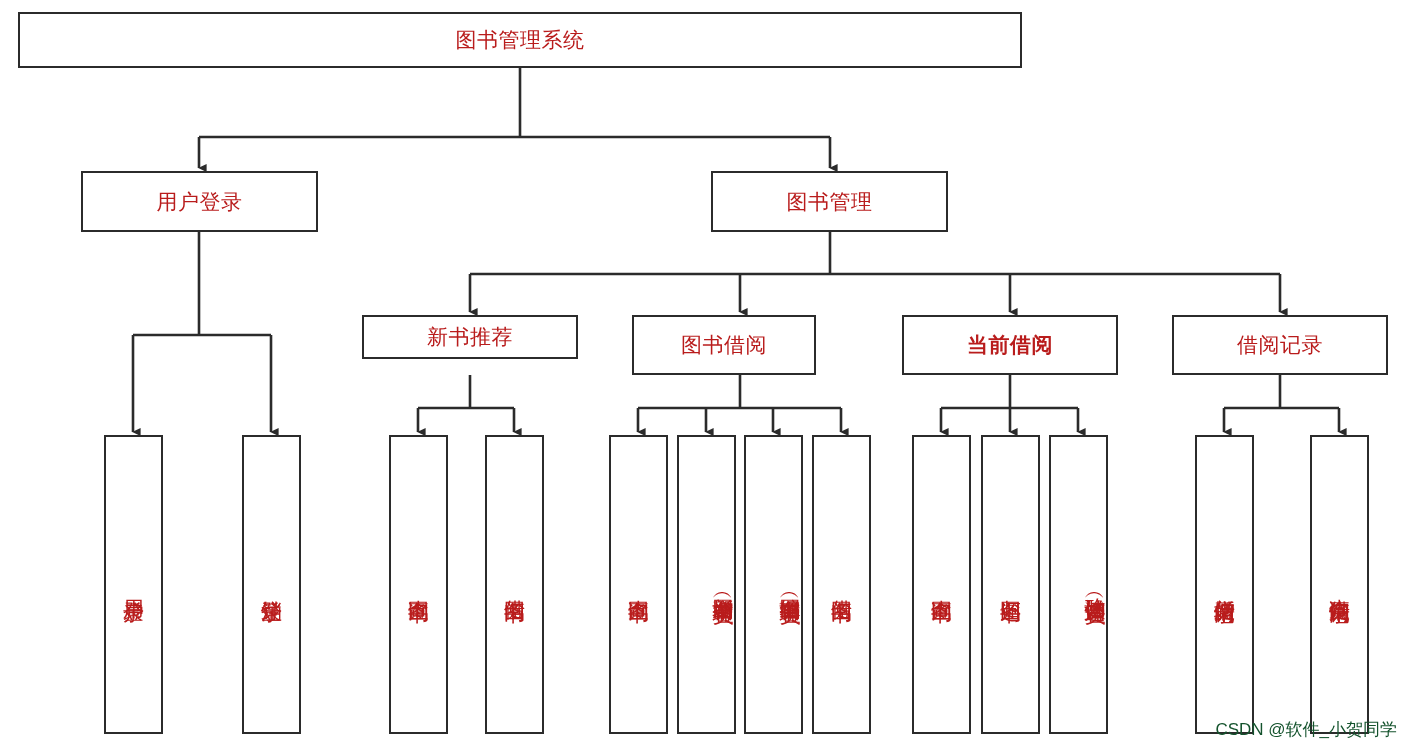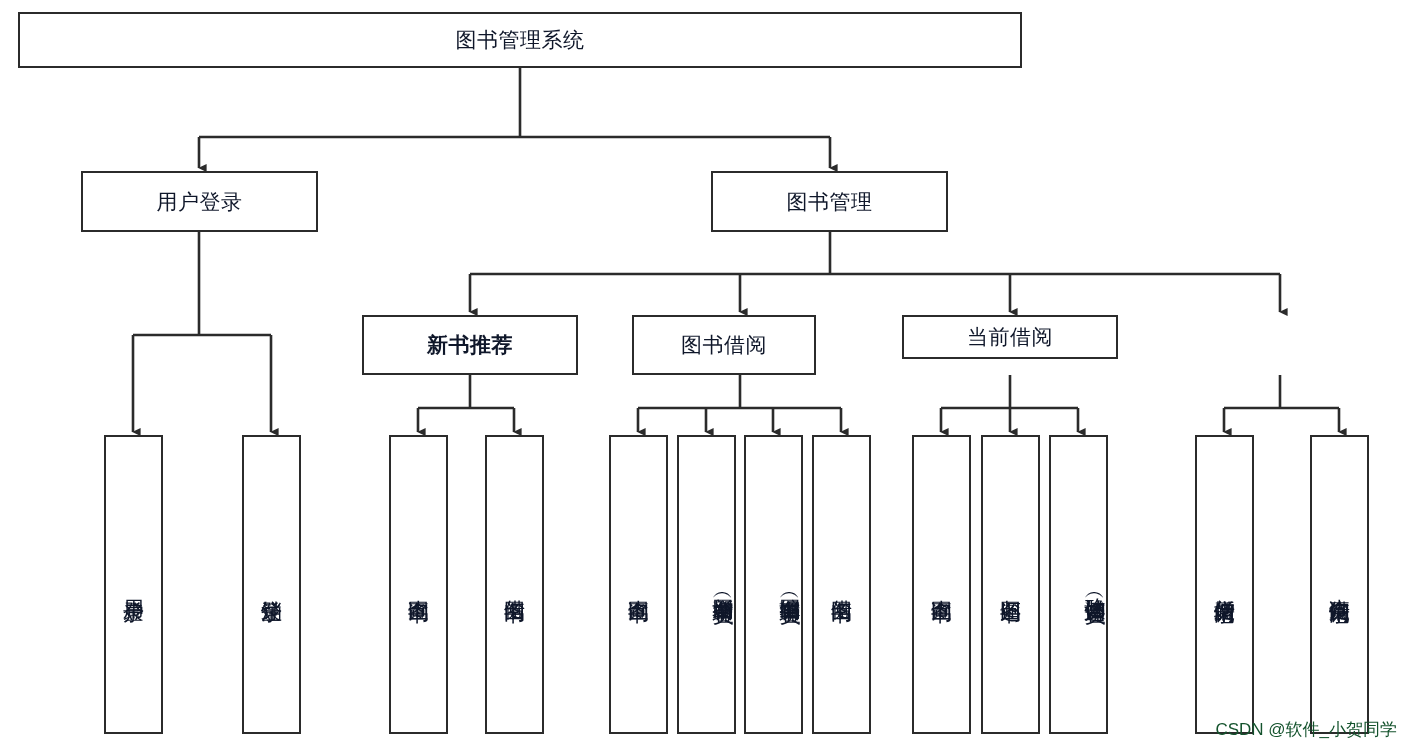--- a/index.html
+++ b/index.html
@@ -21,21 +21,21 @@
     top: 0;
     width: 1405px;
     height: 747px;
     pointer-events: none;
   }
   .node {
     position: absolute;
     box-sizing: border-box;
     border: 2.5px solid #2b2b2b;
     background: #ffffff;
-    color: #0f172a;
+    color: #b91c1c;
     display: flex;
     align-items: center;
     justify-content: center;
     text-align: center;
     z-index: 3;
   }
   .node.h {
     font-size: 21px;
     letter-spacing: 0.5px;
   }
@@ -126,28 +126,31 @@
     <span class="lbl">图书管理系统</span>
   </div>
 
   <div class="node h" style="left:81px; top:171px; width:237px; height:61px;">
     <span class="lbl">用户登录</span>
   </div>
   <div class="node h" style="left:711px; top:171px; width:237px; height:61px;font-family:Liberation Mono, monospace;">
     <span class="lbl">图书管理</span>
   </div>
 
-  <div class="node h" style="left:362px; top:315px; width:216px; height:60px;font-weight:bold;">
+  <div class="node h" style="left:362px; top:315px; width:216px; height:44px;">
     <span class="lbl">新书推荐</span>
   </div>
   <div class="node h" style="left:632px; top:315px; width:184px; height:60px;">
     <span class="lbl">图书借阅</span>
   </div>
-  <div class="node h" style="left:902px; top:315px; width:216px; height:44px;">
+  <div class="node h" style="left:902px; top:315px; width:216px; height:60px;font-weight:bold;">
     <span class="lbl">当前借阅</span>
+  </div>
+  <div class="node h" style="left:1172px; top:315px; width:216px; height:60px;">
+    <span class="lbl">借阅记录</span>
   </div>
 
   <div class="node v mid" style="left:104px; top:435px; width:59px; height:299px;">
     <span class="lbl">用户登录</span>
   </div>
   <div class="node v mid" style="left:242px; top:435px; width:59px; height:299px;">
     <span class="lbl">注销登录</span>
   </div>
 
   <div class="node v mid" style="left:389px; top:435px; width:59px; height:299px;">

